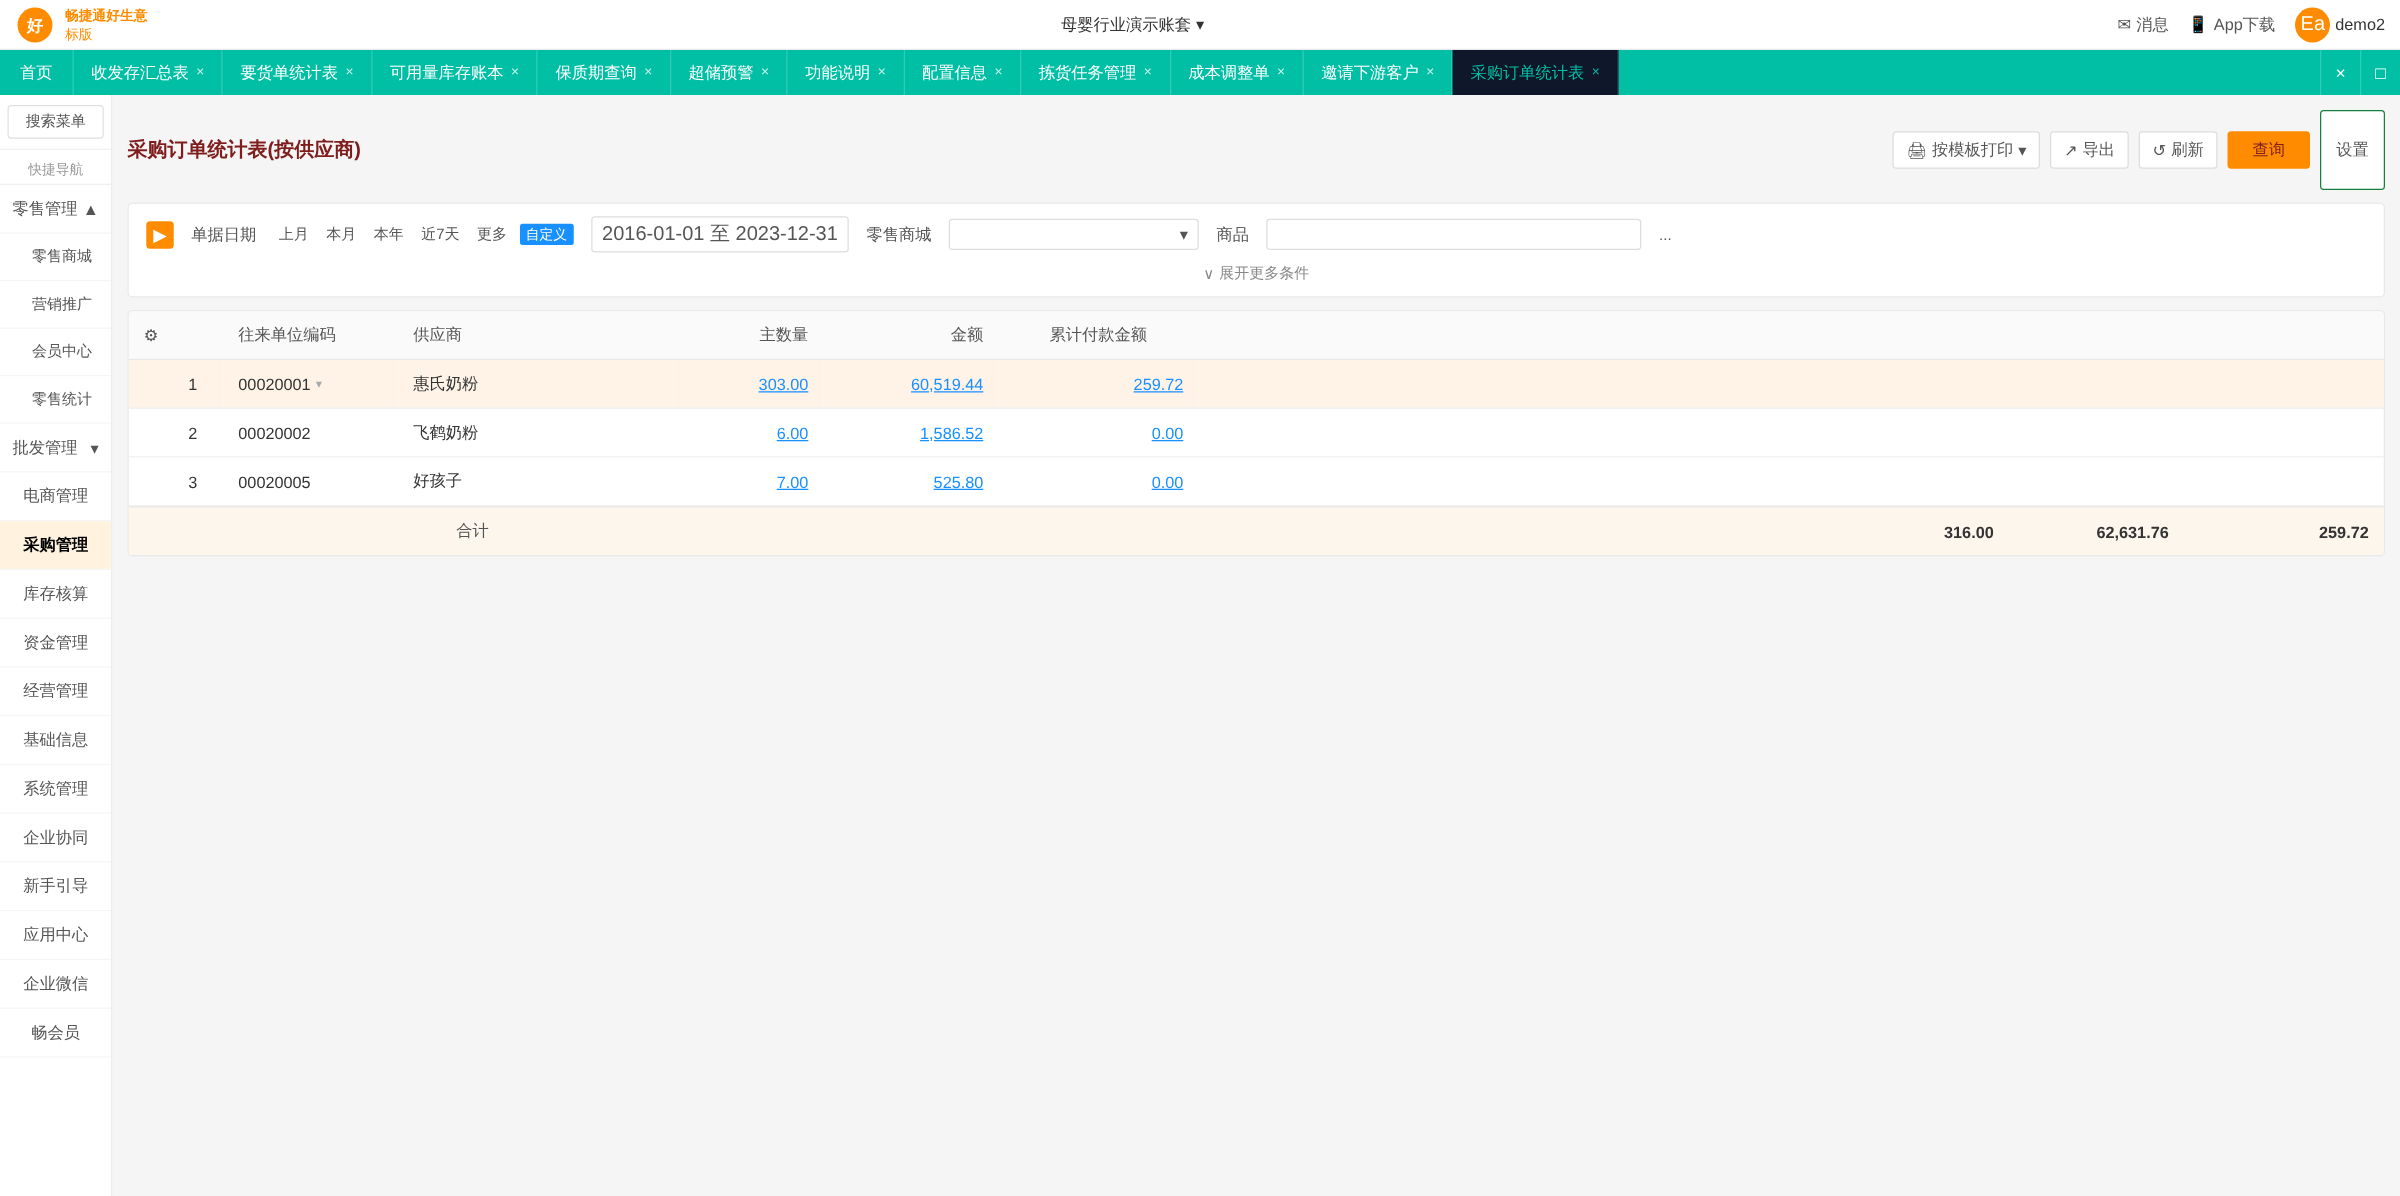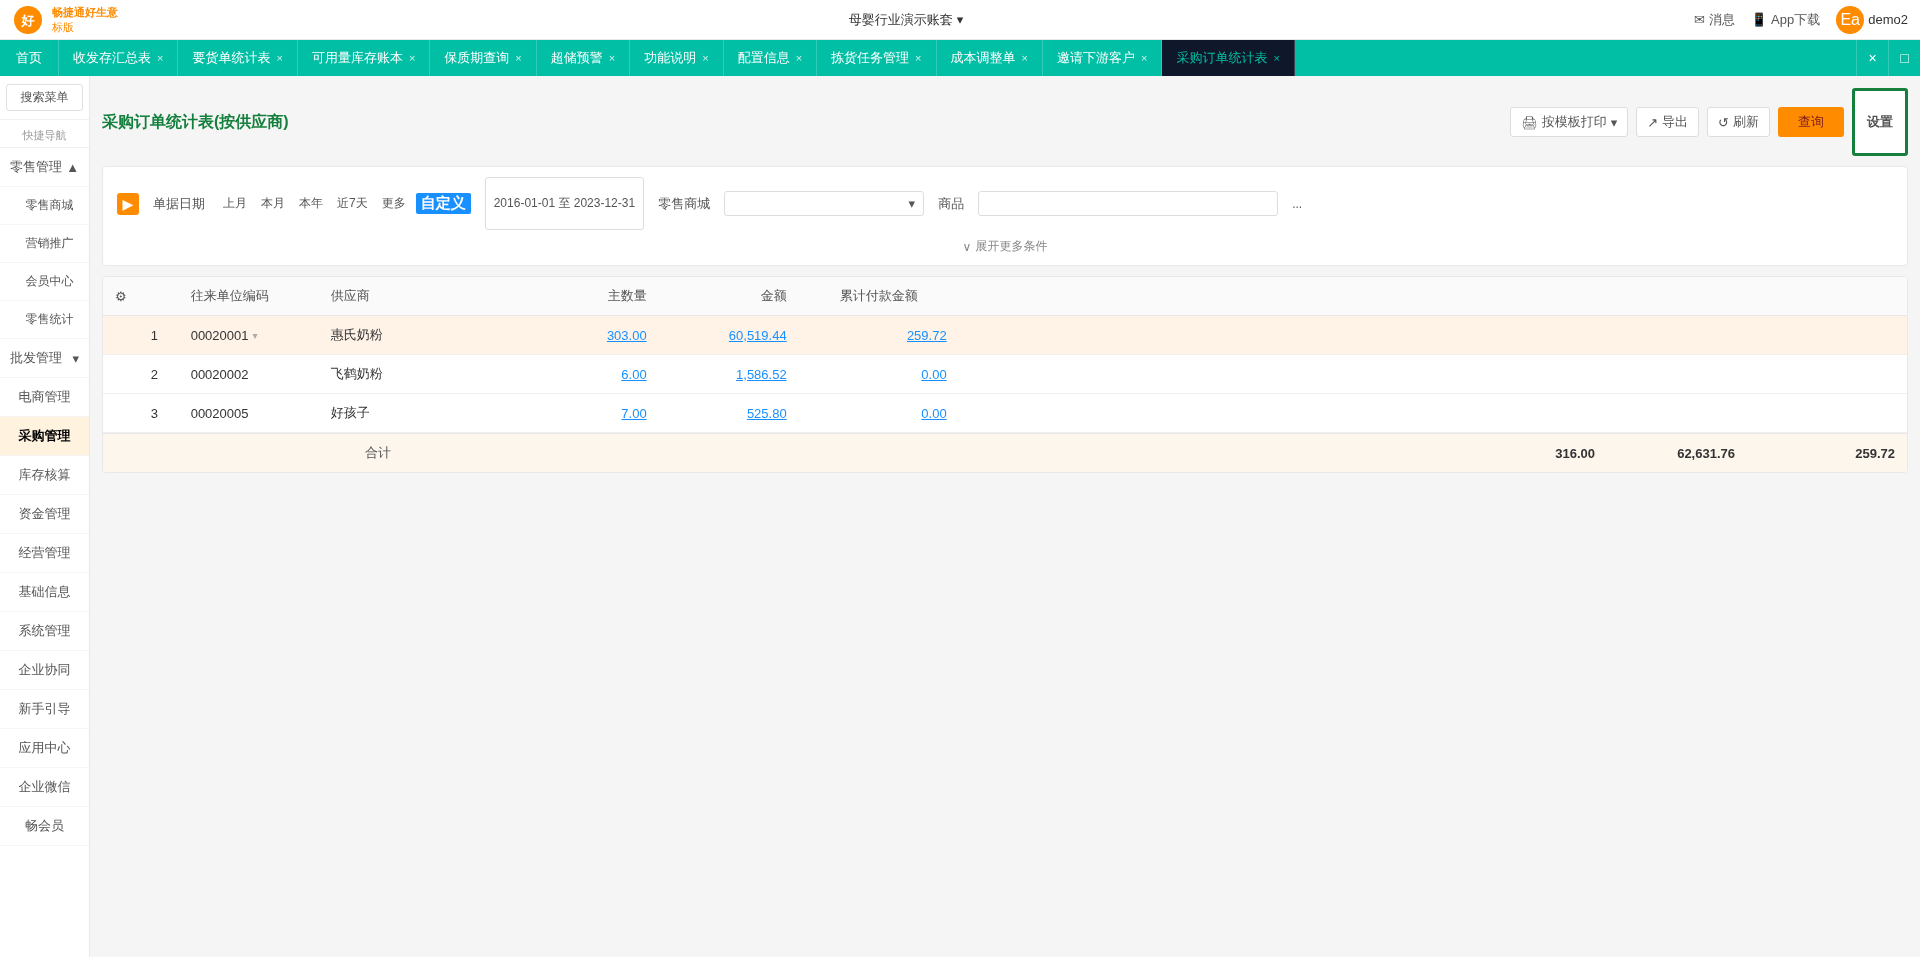--- a/index.html
+++ b/index.html
@@ -170,21 +170,21 @@
     
     .page-header {
       display: flex;
       align-items: center;
       justify-content: space-between;
       margin-bottom: 10px;
     }
     .page-title {
       font-size: 16px;
       font-weight: bold;
-      color: #15803d;
+      color: #7f1d1d;
     }
     .header-actions {
       display: flex;
       align-items: center;
       gap: 8px;
     }
     .btn-template {
       padding: 5px 10px;
       background: #fff;
       border: 1px solid #ddd;
@@ -225,26 +225,25 @@
       background: #ff8c00;
       border: none;
       border-radius: 3px;
       font-size: 13px;
       cursor: pointer;
       color: #7f1d1d;
     }
     .btn-settings {
       padding: 22px 12px;
       background: #fff;
-      border: 3px solid #15803d;
-      border-radius: 3px;
-      font-size: 13px;
-      cursor: pointer;
-      color: #555;
-      font-weight: bold;
+      border: 1px solid #15803d;
+      border-radius: 3px;
+      font-size: 13px;
+      cursor: pointer;
+      color: #555;
     }
 
     
     .filter-bar {
       background: #fff;
       border-radius: 4px;
       padding: 10px 14px;
       margin-bottom: 10px;
       border: 1px solid #e8e8e8;
     }
@@ -277,34 +276,33 @@
       gap: 6px;
       align-items: center;
     }
     .date-opt {
       font-size: 12px;
       color: #555;
       cursor: pointer;
       padding: 2px 4px;
     }
     .date-range {
-      font-size: 12px;
+      font-size: 16px;
       color: #555;
       border: 1px solid #ddd;
-      padding: 17px 8px;
+      padding: 3px 8px;
       border-radius: 3px;
       background: #fff;
     }
     .custom-badge {
       background: #1890ff;
       color: white;
-      font-size: 15px;
+      font-size: 11px;
       padding: 1px 5px;
       border-radius: 2px;
-      font-weight: bold;
     }
     .filter-select {
       border: 1px solid #ddd;
       border-radius: 3px;
       padding: 4px 8px;
       font-size: 13px;
       color: #555;
       background: #fff;
       min-width: 160px;
       cursor: pointer;

